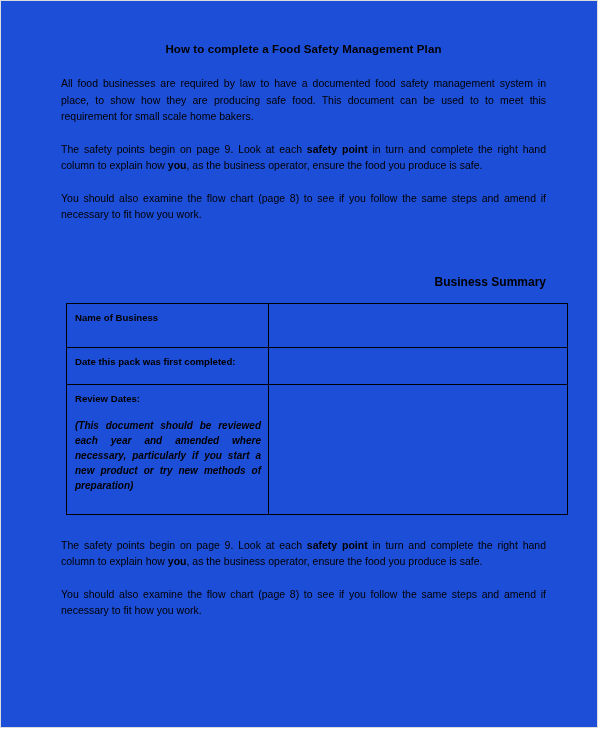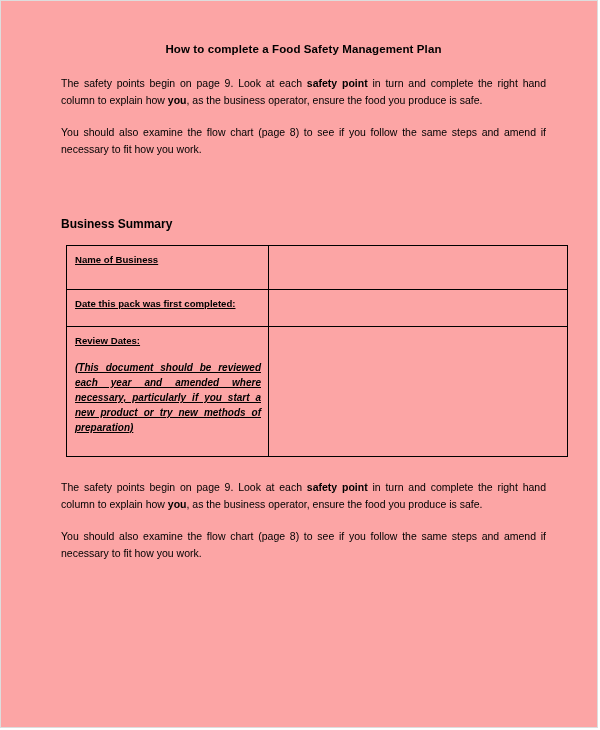--- a/index.html
+++ b/index.html
@@ -11,21 +11,21 @@
     width: 600px;
     height: 730px;
     font-family: "Liberation Sans", sans-serif;
     color: #000000;
     overflow: hidden;
   }
   #page {
     position: relative;
     width: 598px;
     height: 728px;
-    background: #fca5a5;
+    background: #1d4ed8;
     border: 1px solid #dddddd;
     box-sizing: border-box;
   }
   #content {
     position: absolute;
     left: 60px;
     top: 42px;
     width: 485px;
   }
   .doc-title {
@@ -39,41 +39,41 @@
     font-size: 10.5px;
     line-height: 16.5px;
     text-align: justify;
     margin: 0 0 16px 0;
   }
   p.para:last-child { margin-bottom: 0; }
   .gap-lg { height: 28px; }
   .section-heading {
     font-size: 12px;
     font-weight: bold;
-    margin: 16px 0 14px 0;
+    margin: 8px 0 14px 0;
+    text-align: right;
   }
   table.summary {
     border-collapse: collapse;
     width: 469px;
     margin-left: 5px;
     table-layout: fixed;
   }
   table.summary td {
     border: 1px solid #000000;
     vertical-align: top;
     padding: 6px 7px 6px 8px;
   }
   td.label-cell {
     width: 186px;
     font-size: 9.6px;
     font-weight: bold;
     line-height: 15px;
     text-align: justify;
     text-justify: inter-word;
-    text-decoration: underline;
   }
   td.value-cell {
     width: 283px;
   }
   .label-text { display: block; }
   .label-text.force-justify::after {
     content: "";
     display: inline-block;
     width: 100%;
   }
@@ -99,20 +99,21 @@
   .after-table { height: 22px; }
 </style>
 </head>
 <body>
 
 <div id="page">
   <div id="content">
 
     <h1 class="doc-title">How to complete a Food Safety Management Plan</h1>
 
+    <p class="para">All food businesses are required by law to have a documented food safety management system in place, to show how they are producing safe food. This document can be used to to meet this requirement for small scale home bakers.</p>
 
     <p class="para"><span>The safety points begin on page 9.  Look at each </span><b>safety point</b><span> in turn and complete the right hand column to explain how </span><b>you</b><span>, as the business operator, ensure the food you produce is safe.</span></p>
 
     <p class="para">You should also examine the flow chart (page 8) to see if you follow the same steps and amend if necessary to fit how you work.</p>
 
     <div class="gap-lg"></div>
 
     <h2 class="section-heading">Business Summary</h2>
 
     <table class="summary">

